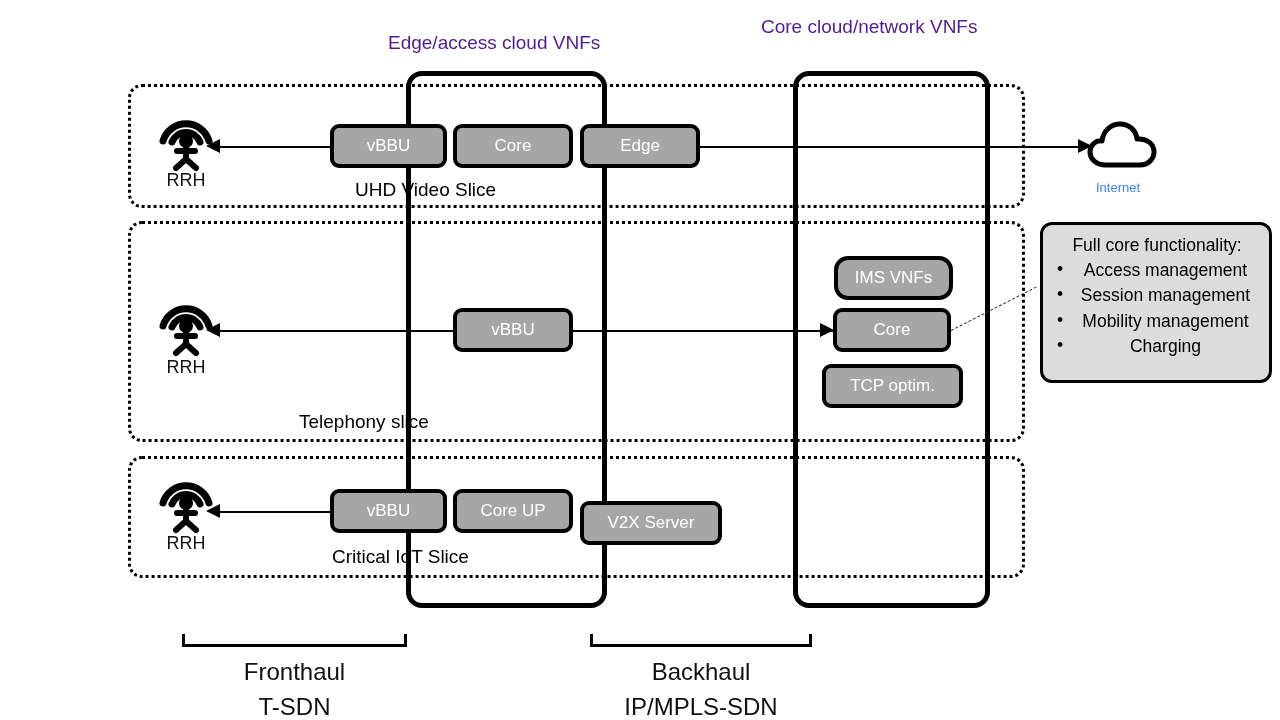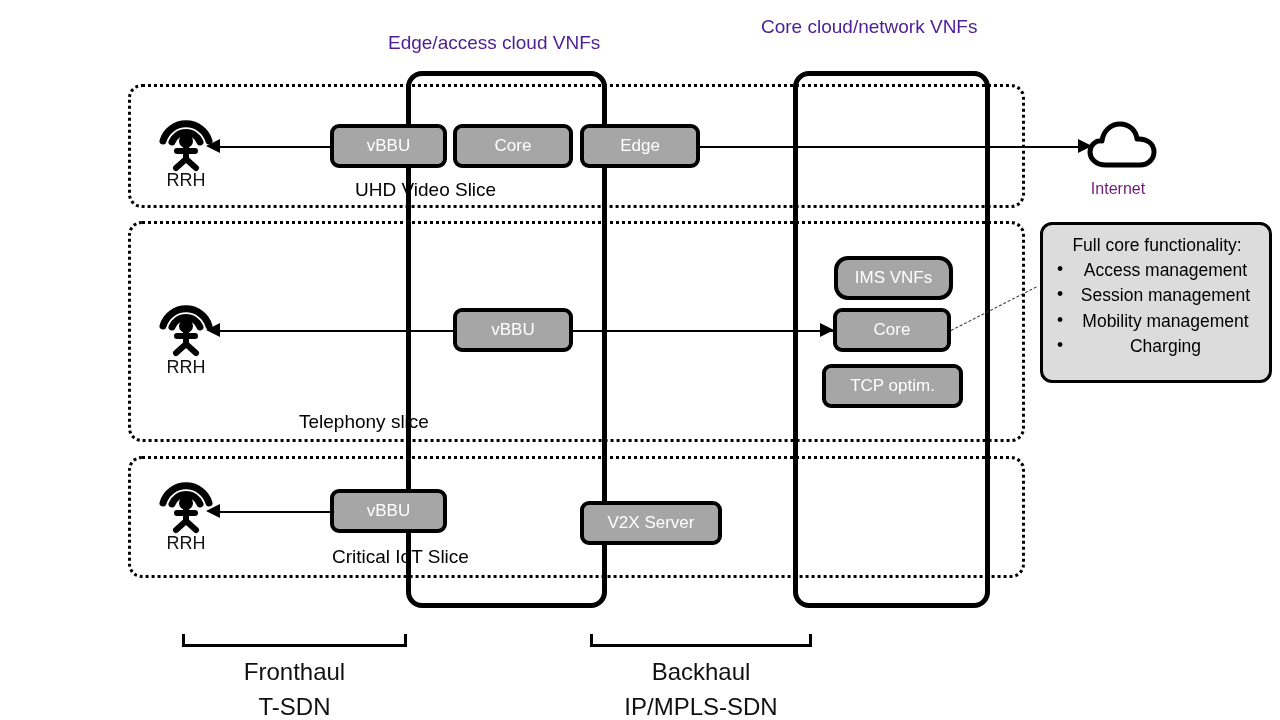--- a/index.html
+++ b/index.html
@@ -20,21 +20,21 @@
 
   .arrowhead{position:absolute;width:0;height:0;border-top:7px solid transparent;border-bottom:7px solid transparent;border-right:14px solid #000;}
   .arrowhead.right{border-right:none;border-left:14px solid #000;}
 
   .rrh{position:absolute;width:62px;height:62px;}
   .rrhlabel{position:absolute;font-size:18px;color:#111;text-align:center;width:90px;}
 
   .slabel{position:absolute;font-size:19px;color:#000000;white-space:nowrap;}
 
   .cloudicon{position:absolute;width:70px;height:48px;}
-  .inetlabel{position:absolute;font-size:16px;color:#701a75;text-align:center;width:140px;}
+  .inetlabel{position:absolute;font-size:13px;color:#3b82f6;text-align:center;width:140px;}
 
   .callout{position:absolute;box-sizing:border-box;background:#dcdcdc;border:3px solid #000;border-radius:12px;
            padding:8px 10px 8px 12px;font-size:17.5px;line-height:1.44;color:#000;}
   .callout .ctitle{display:block;}
   .callout ul{margin:0;padding:0;list-style:none;}
   .callout li{position:relative;padding-left:17px;white-space:nowrap;}
   .callout li:before{content:"\2022";position:absolute;left:2px;top:-1px;}
 
   .leader{position:absolute;height:0;border-top:1.5px dashed #333;transform-origin:left center;}
 
@@ -101,20 +101,21 @@
   </div>
   <div class="rrhlabel" style="left:141px;top:533px;">RRH</div>
 
   <div class="vnf" style="left:330px;top:124px;width:117px;height:44px;">vBBU</div>
   <div class="vnf" style="left:453px;top:124px;width:120px;height:44px;">Core</div>
   <div class="vnf" style="left:580px;top:124px;width:120px;height:44px;">Edge</div>
 
   <div class="vnf" style="left:453px;top:308px;width:120px;height:44px;">vBBU</div>
 
   <div class="vnf" style="left:330px;top:489px;width:117px;height:44px;">vBBU</div>
+  <div class="vnf" style="left:453px;top:489px;width:120px;height:44px;">Core UP</div>
   <div class="vnf" style="left:580px;top:489px;width:142px;height:44px;margin-top:12px;">V2X Server</div>
 
   <div class="vnf" style="left:834px;top:256px;width:119px;height:44px;border-radius:14px;">IMS VNFs</div>
   <div class="vnf" style="left:833px;top:308px;width:118px;height:44px;">Core</div>
   <div class="vnf" style="left:822px;top:364px;width:141px;height:44px;">TCP optim.</div>
 
   <div class="slabel" style="left:355px;top:179px;">UHD Video Slice</div>
   <div class="slabel" style="left:299px;top:411px;">Telephony slice</div>
   <div class="slabel" style="left:332px;top:546px;">Critical IoT Slice</div>
 

